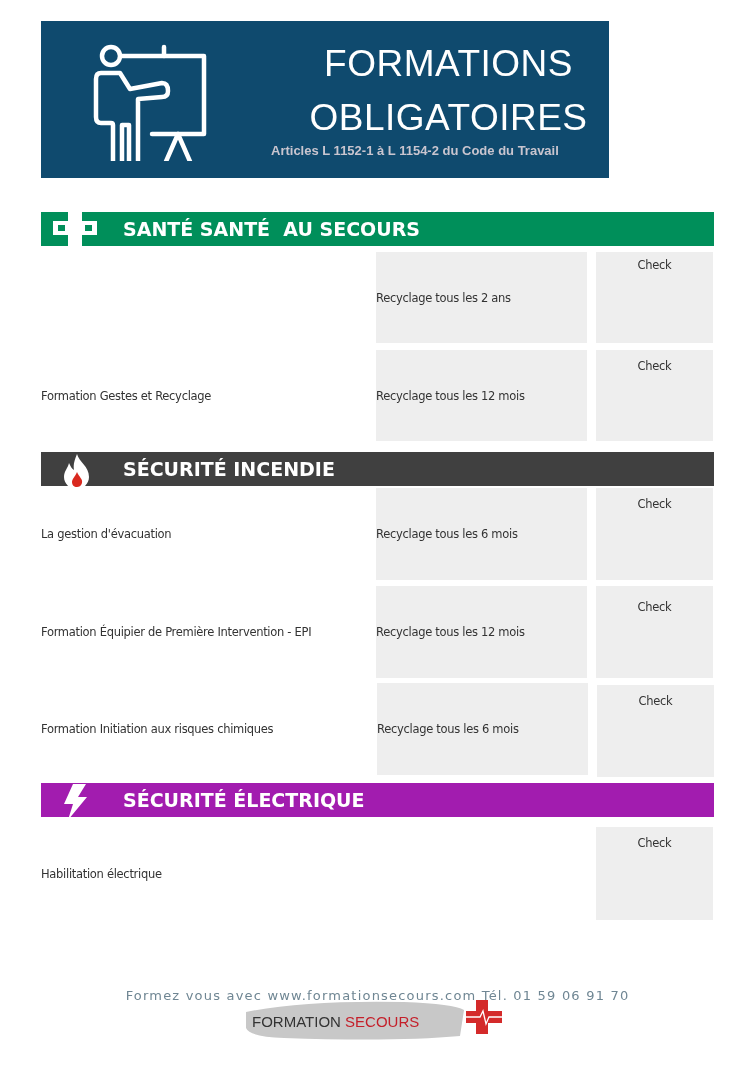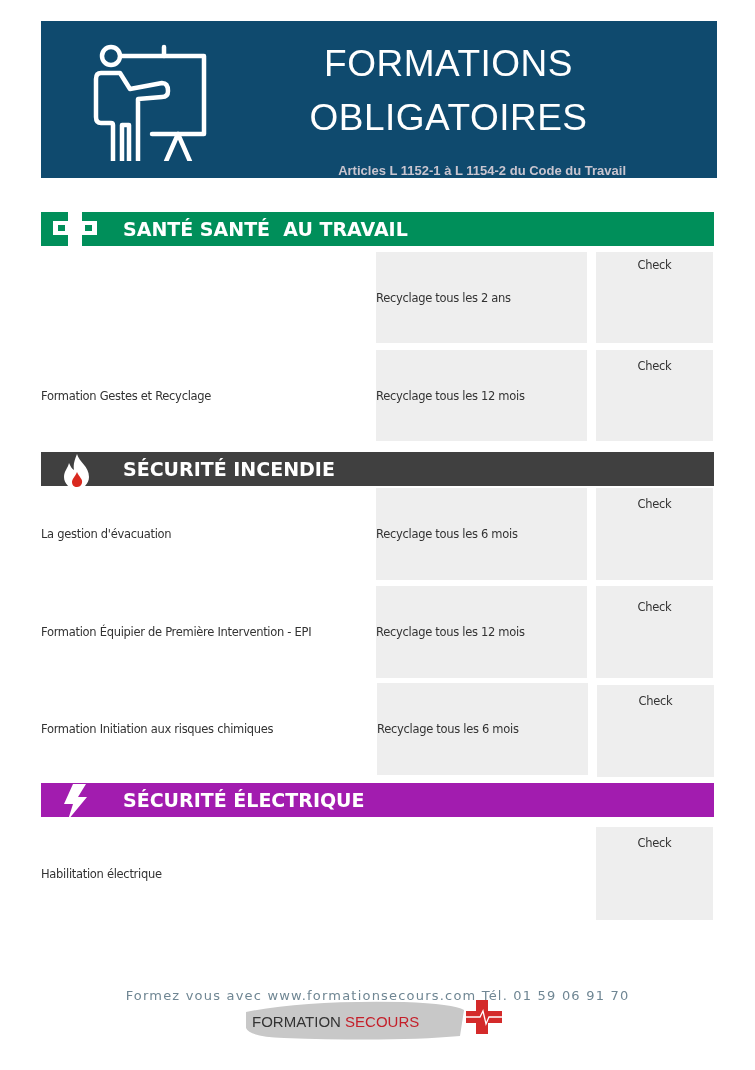--- a/index.html
+++ b/index.html
@@ -1,33 +1,33 @@
 <!DOCTYPE html>
 <html><head>
 <meta charset="utf-8">
 <style>
   html, body { margin: 0; padding: 0; }
   body {
     width: 755px; height: 1070px; background: #ffffff; position: relative; overflow: hidden;
     font-family: "DejaVu Sans", sans-serif;
   }
   .hero {
-    position: absolute; left: 41px; top: 21px; width: 676px; height: 157px;
+    position: absolute; left: 41px; top: 21px; width: 568px; height: 157px;
     background: #0f4a6e;
   }
   .hero-icon { position: absolute; left: 45px; top: 20px; width: 125px; height: 120px; }
   .hero-title {
     position: absolute; left: 230px; top: 16px; width: 355px; text-align: center;
     color: #ffffff; font-family: "Liberation Sans", sans-serif; font-size: 37px; line-height: 54px;
     letter-spacing: 0.5px;
   }
   .hero-title span { display: block; }
   .hero-sub {
-    position: absolute; left: 230px; top: 122px; width: 355px; text-align: right;
-    color: #c9c5cf; font-family: "Liberation Sans", sans-serif; font-size: 13px; font-weight: bold; margin-top: 20px;
+    position: absolute; left: 230px; top: 122px; width: 355px; text-align: left;
+    color: #c9c5cf; font-family: "Liberation Sans", sans-serif; font-size: 13px; font-weight: bold;
   }
   .section-bar {
     position: absolute; left: 41px; width: 673px; height: 34px;
   }
   .section-bar .bar-icon { position: absolute; left: 12px; top: -2px; width: 44px; height: 38px; }
   .section-bar .bar-title {
     position: absolute; left: 82px; top: 0; height: 34px; line-height: 34px;
     color: #ffffff; font-family: "DejaVu Sans", sans-serif; font-weight: bold; font-size: 19px;
     white-space: pre;
   }
@@ -72,21 +72,21 @@
   </div>
   <div class="hero-sub">Articles L 1152-1 à L 1154-2 du Code du Travail</div>
 </div>
 
 <div class="section-bar" style="top:212px; background:#008f5a;">
   <svg class="bar-icon" viewBox="0 0 44 38" style="top:-3px;">
     <path d="M15 0 H29 V12 H44 V26 H29 V40 H15 V26 H0 V12 H15 Z" fill="#ffffff"></path>
     <rect x="5" y="16" width="7" height="6" fill="#008f5a"></rect>
     <rect x="32" y="16" width="7" height="6" fill="#008f5a"></rect>
   </svg>
-  <div class="bar-title">SANTÉ SANTÉ  AU TRAVAIL</div>
+  <div class="bar-title">SANTÉ SANTÉ  AU SECOURS</div>
 </div>
 
 <div class="row" style="top:252px; height:91px;">
   <div class="cell-recycle">Recyclage tous les 2 ans</div>
   <div class="cell-check">Check</div>
 </div>
 <div class="row" style="top:350px; height:91px;">
   <div class="label">Formation Gestes et Recyclage</div>
   <div class="cell-recycle">Recyclage tous les 12 mois</div>
   <div class="cell-check" style="padding-top:9px;">Check</div>

